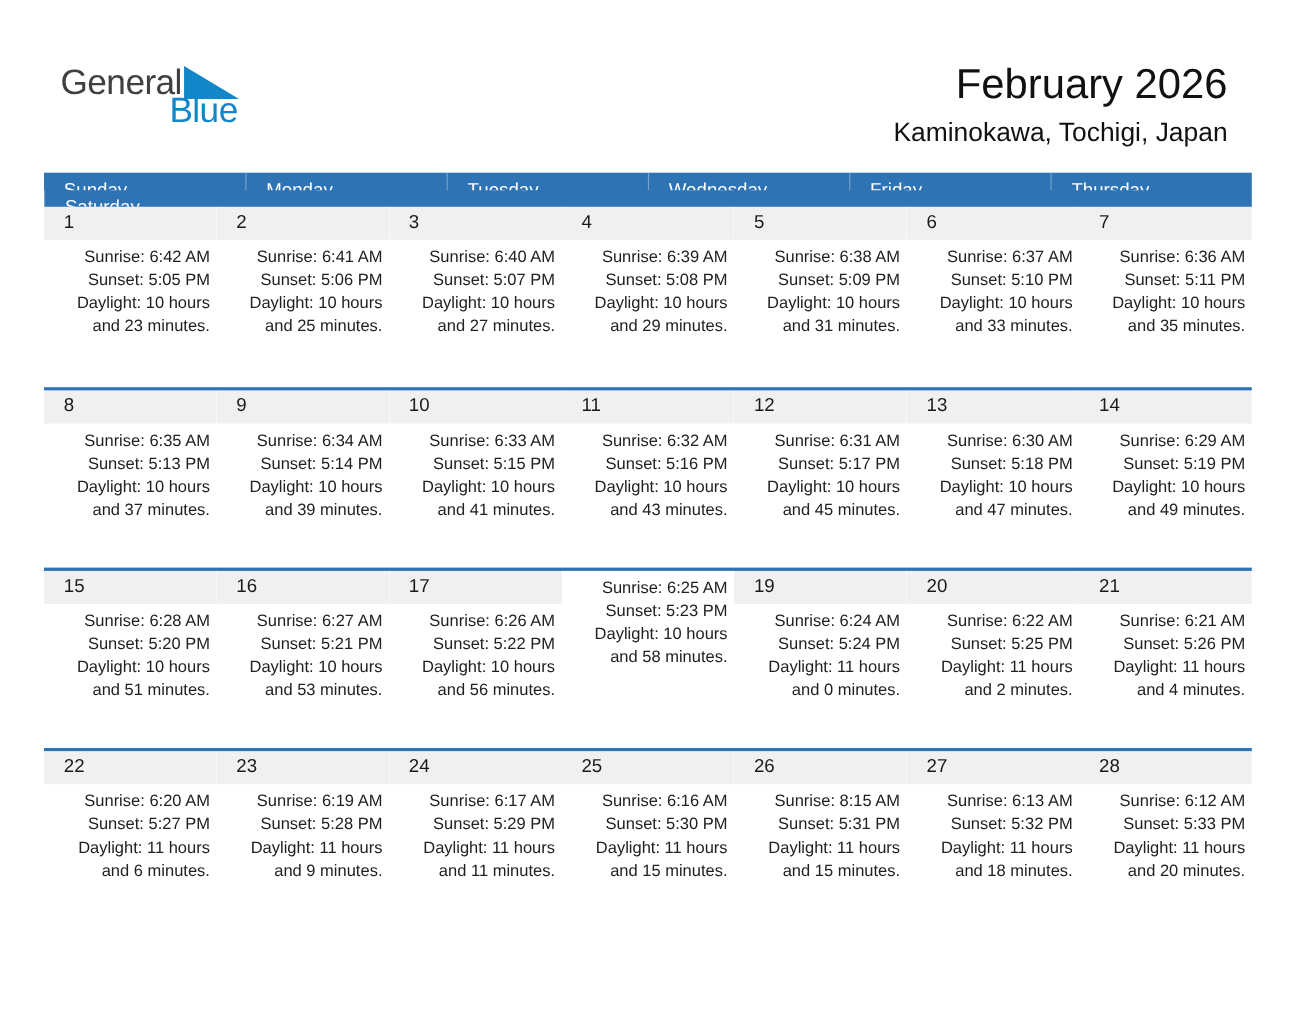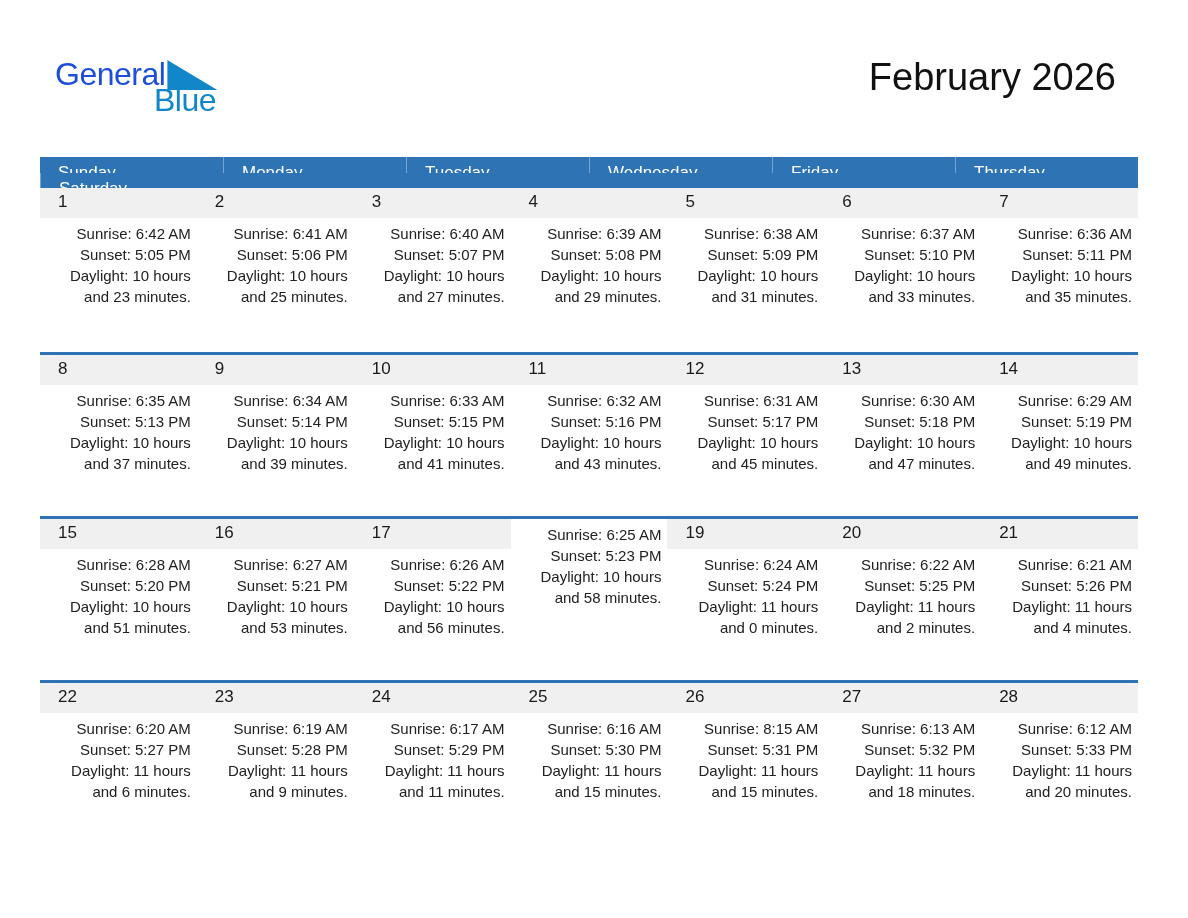--- a/index.html
+++ b/index.html
@@ -4,21 +4,21 @@
 <style>
   * { margin:0; padding:0; box-sizing:border-box; }
   html,body { width:1188px; height:918px; background:#ffffff; overflow:hidden;
               font-family:"Liberation Sans","DejaVu Sans",sans-serif; color:#1a1a1a; }
 
   .page { position:relative; width:1188px; height:918px; background:#fff; }
 
   
   .logo { position:absolute; left:55px; top:58px; }
   .logo-row { display:flex; align-items:flex-end; }
-  .logo-general { font-size:32px; line-height:1; color:#1d4ed8; letter-spacing:-0.5px; }
+  .logo-general { font-size:32px; line-height:1; color:#404040; letter-spacing:-0.5px; }
   .logo-triangle { width:50px; height:30px; background:#1186C9;
                    clip-path:polygon(0 0, 0 100%, 100% 100%); margin-left:2px; }
   .logo-blue { font-size:32px; line-height:1; color:#1186C9; margin:-6px 0 0 99px; letter-spacing:-0.5px; }
 
   .titles { position:absolute; right:72px; top:56px; text-align:right; }
   .month-title { font-size:38px; line-height:1.15; font-weight:400; color:#111; }
   .location-subtitle { font-size:24px; line-height:1.2; font-weight:400; color:#111; margin-top:7px; }
 
   
   .calendar { position:absolute; left:40px; top:157px; width:1098px; }
@@ -43,20 +43,21 @@
   <div class="logo">
     <div class="logo-row">
       <span class="logo-general">General</span>
       <span class="logo-triangle"></span>
     </div>
     <div class="logo-blue">Blue</div>
   </div>
 
   <div class="titles">
     <div class="month-title">February 2026</div>
+    <div class="location-subtitle">Kaminokawa, Tochigi, Japan</div>
   </div>
 
   <div class="calendar">
     <div class="cal-head">
       <div class="wd">Sunday</div>
       <div class="wd">Monday</div>
       <div class="wd">Tuesday</div>
       <div class="wd">Wednesday</div>
       <div class="wd">Friday</div>
       <div class="wd">Thursday</div>

